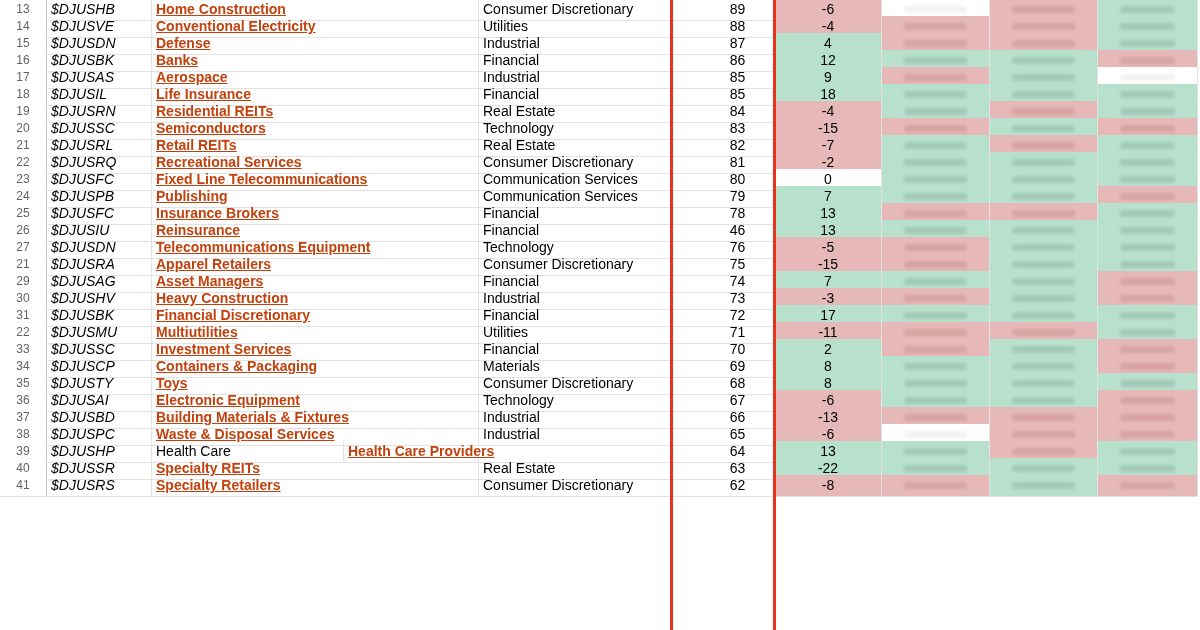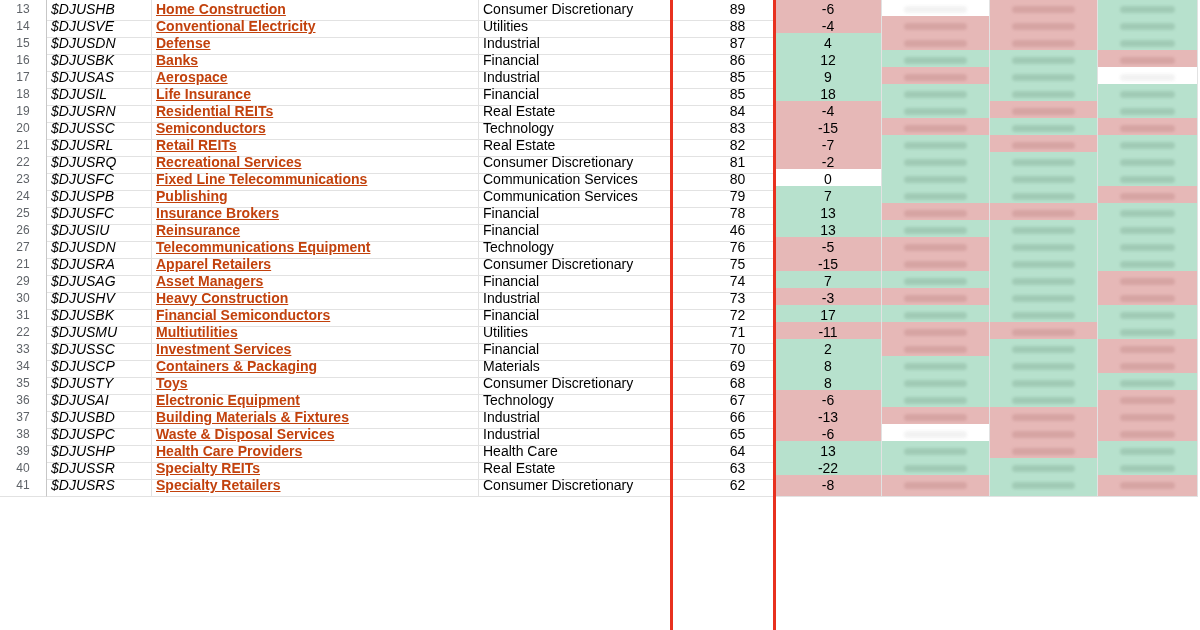--- a/index.html
+++ b/index.html
@@ -364,21 +364,21 @@
         <div class="bar"></div>
       </div>
     <div class="cell blur last r">
         <div class="bar"></div>
       </div>
   </div>
 
   <div class="row">
     <div class="cell rowhdr">31</div>
     <div class="cell ticker">$DJUSBK</div>
-    <div class="cell name"><span>Financial Semiconductors</span></div>
+    <div class="cell name"><span>Financial Discretionary</span></div>
     <div class="cell sector">Financial</div>
     <div class="cell rank">72</div>
     <div class="cell delta g">17</div>
     <div class="cell blur g">
         <div class="bar"></div>
       </div>
     <div class="cell blur g">
         <div class="bar"></div>
       </div>
     <div class="cell blur last g">
@@ -508,22 +508,22 @@
         <div class="bar"></div>
       </div>
     <div class="cell blur last r">
         <div class="bar"></div>
       </div>
   </div>
 
   <div class="row">
     <div class="cell rowhdr">39</div>
     <div class="cell ticker">$DJUSHP</div>
+    <div class="cell sector">Health Care</div>
     <div class="cell name"><span>Health Care Providers</span></div>
-    <div class="cell sector">Health Care</div>
     <div class="cell rank">64</div>
     <div class="cell delta g">13</div>
     <div class="cell blur g">
         <div class="bar"></div>
       </div>
     <div class="cell blur r">
         <div class="bar"></div>
       </div>
     <div class="cell blur last g">
         <div class="bar"></div>

